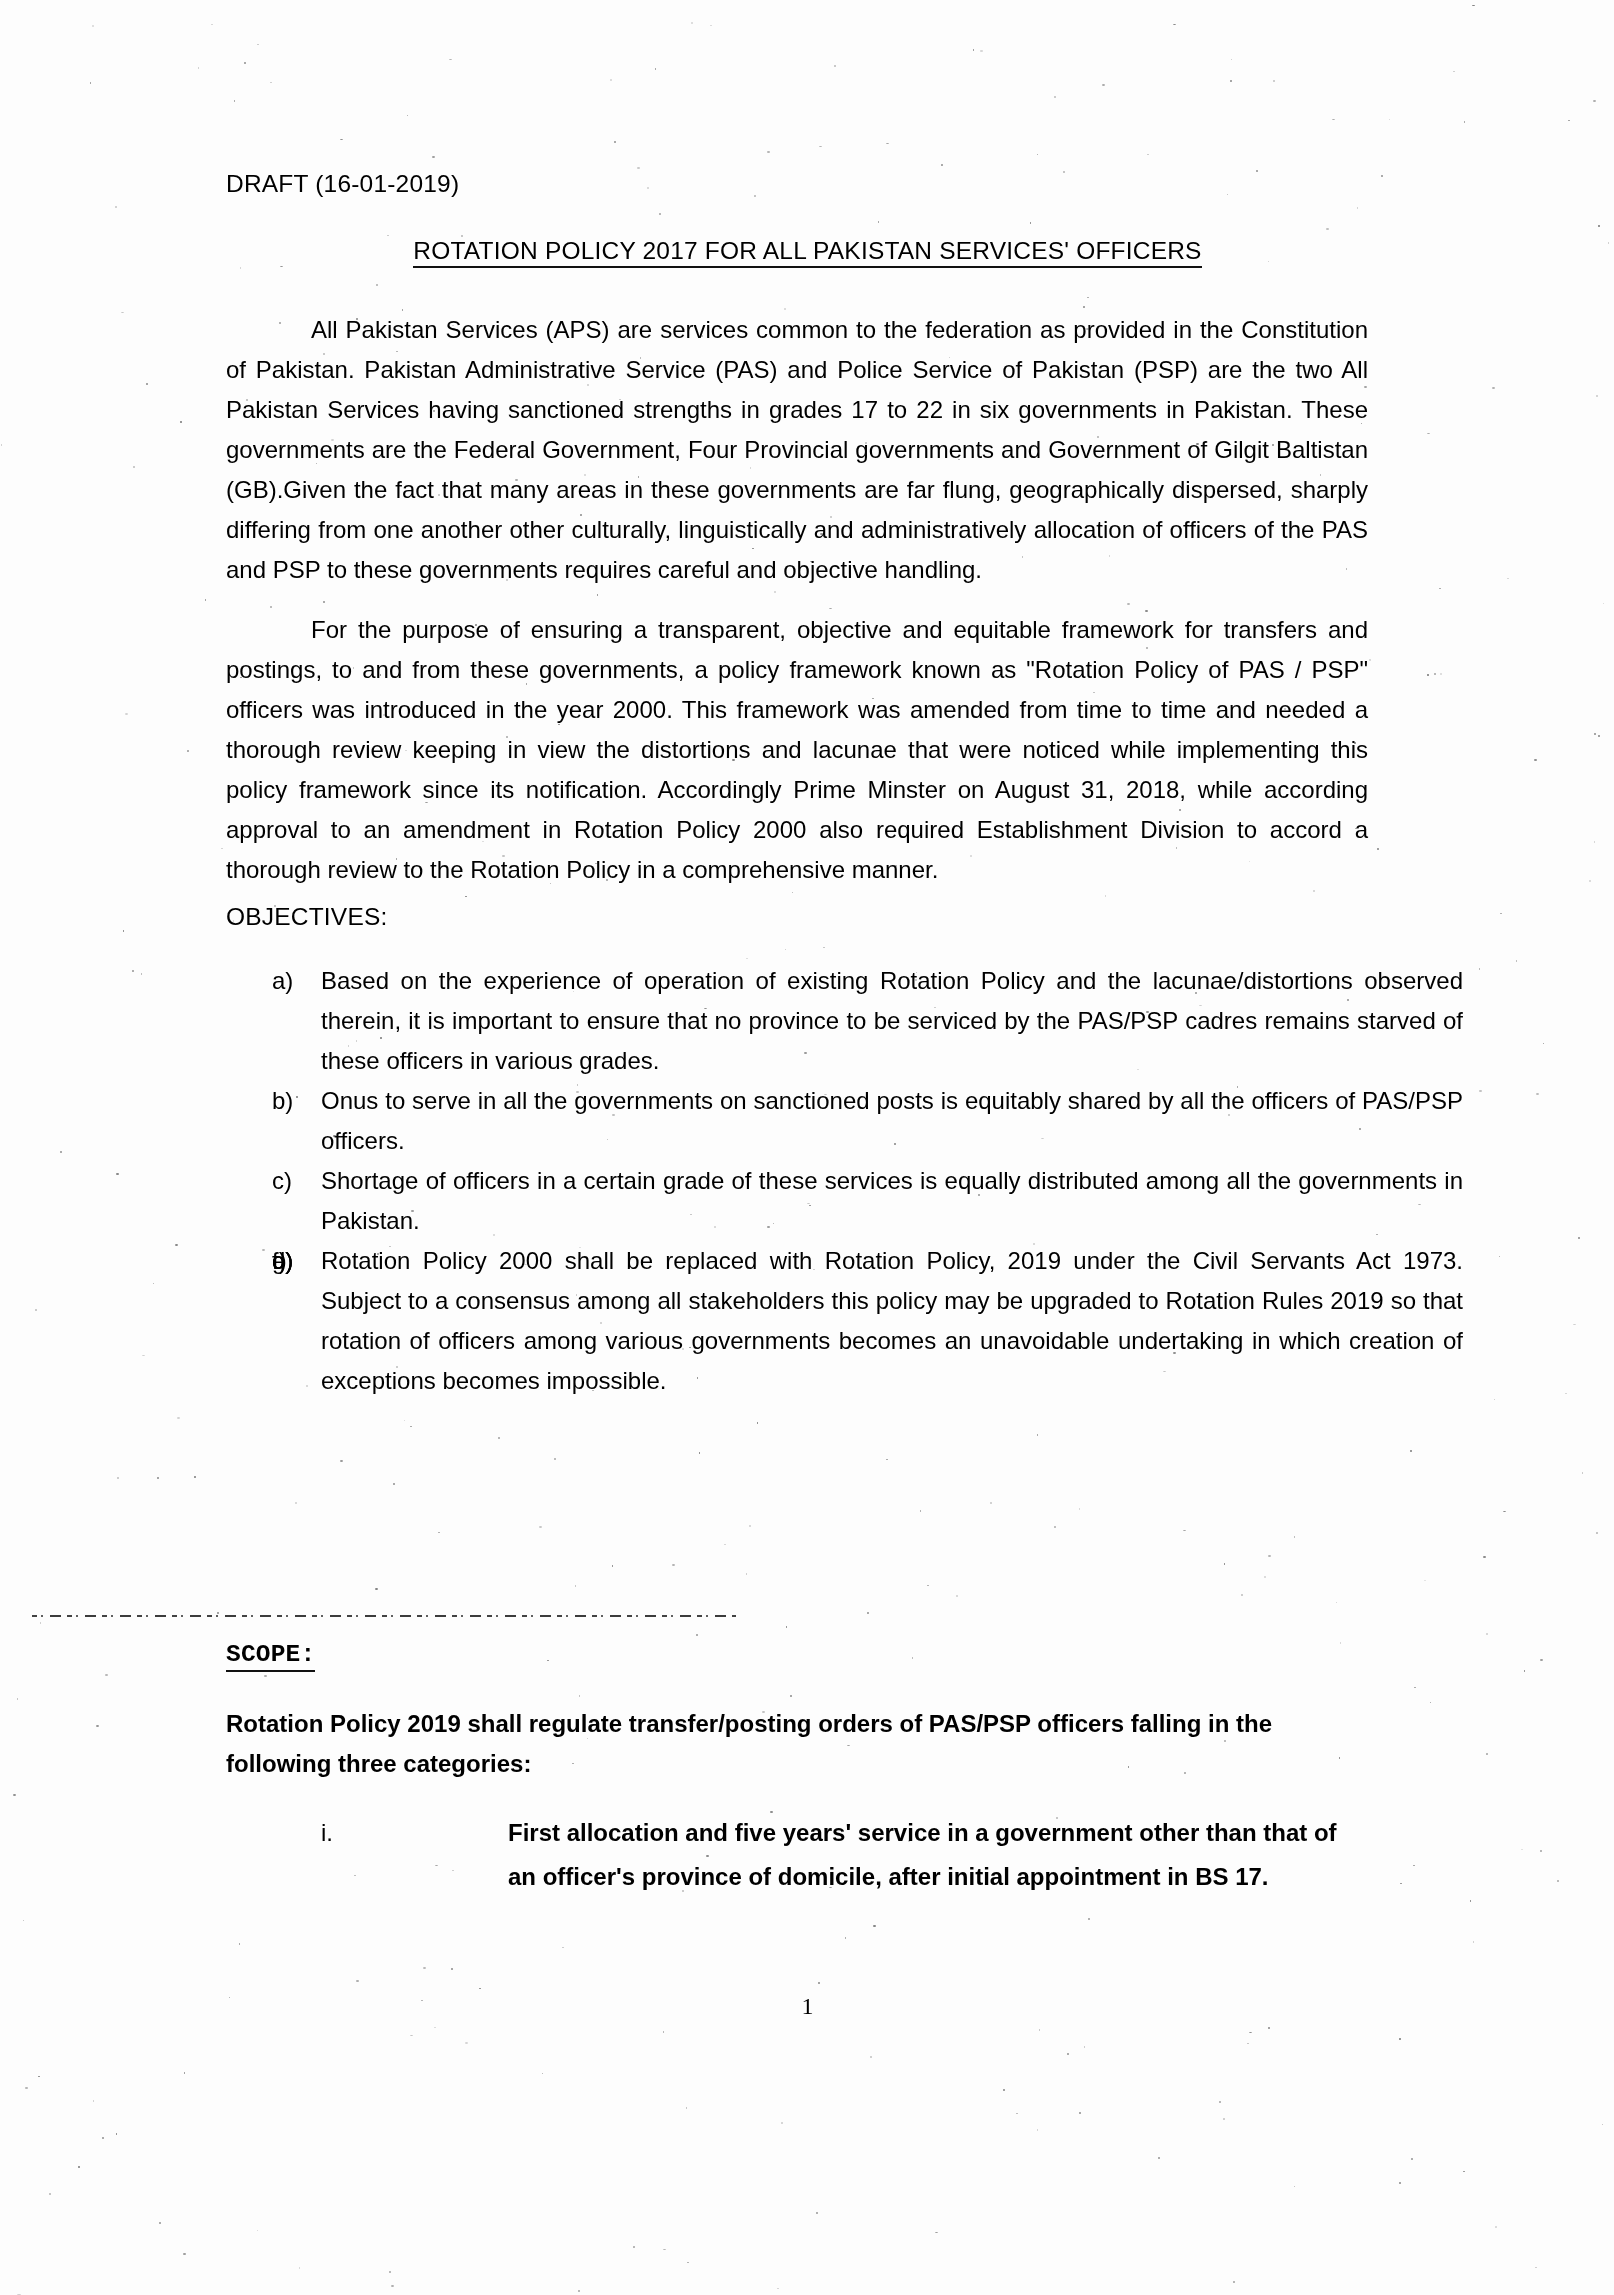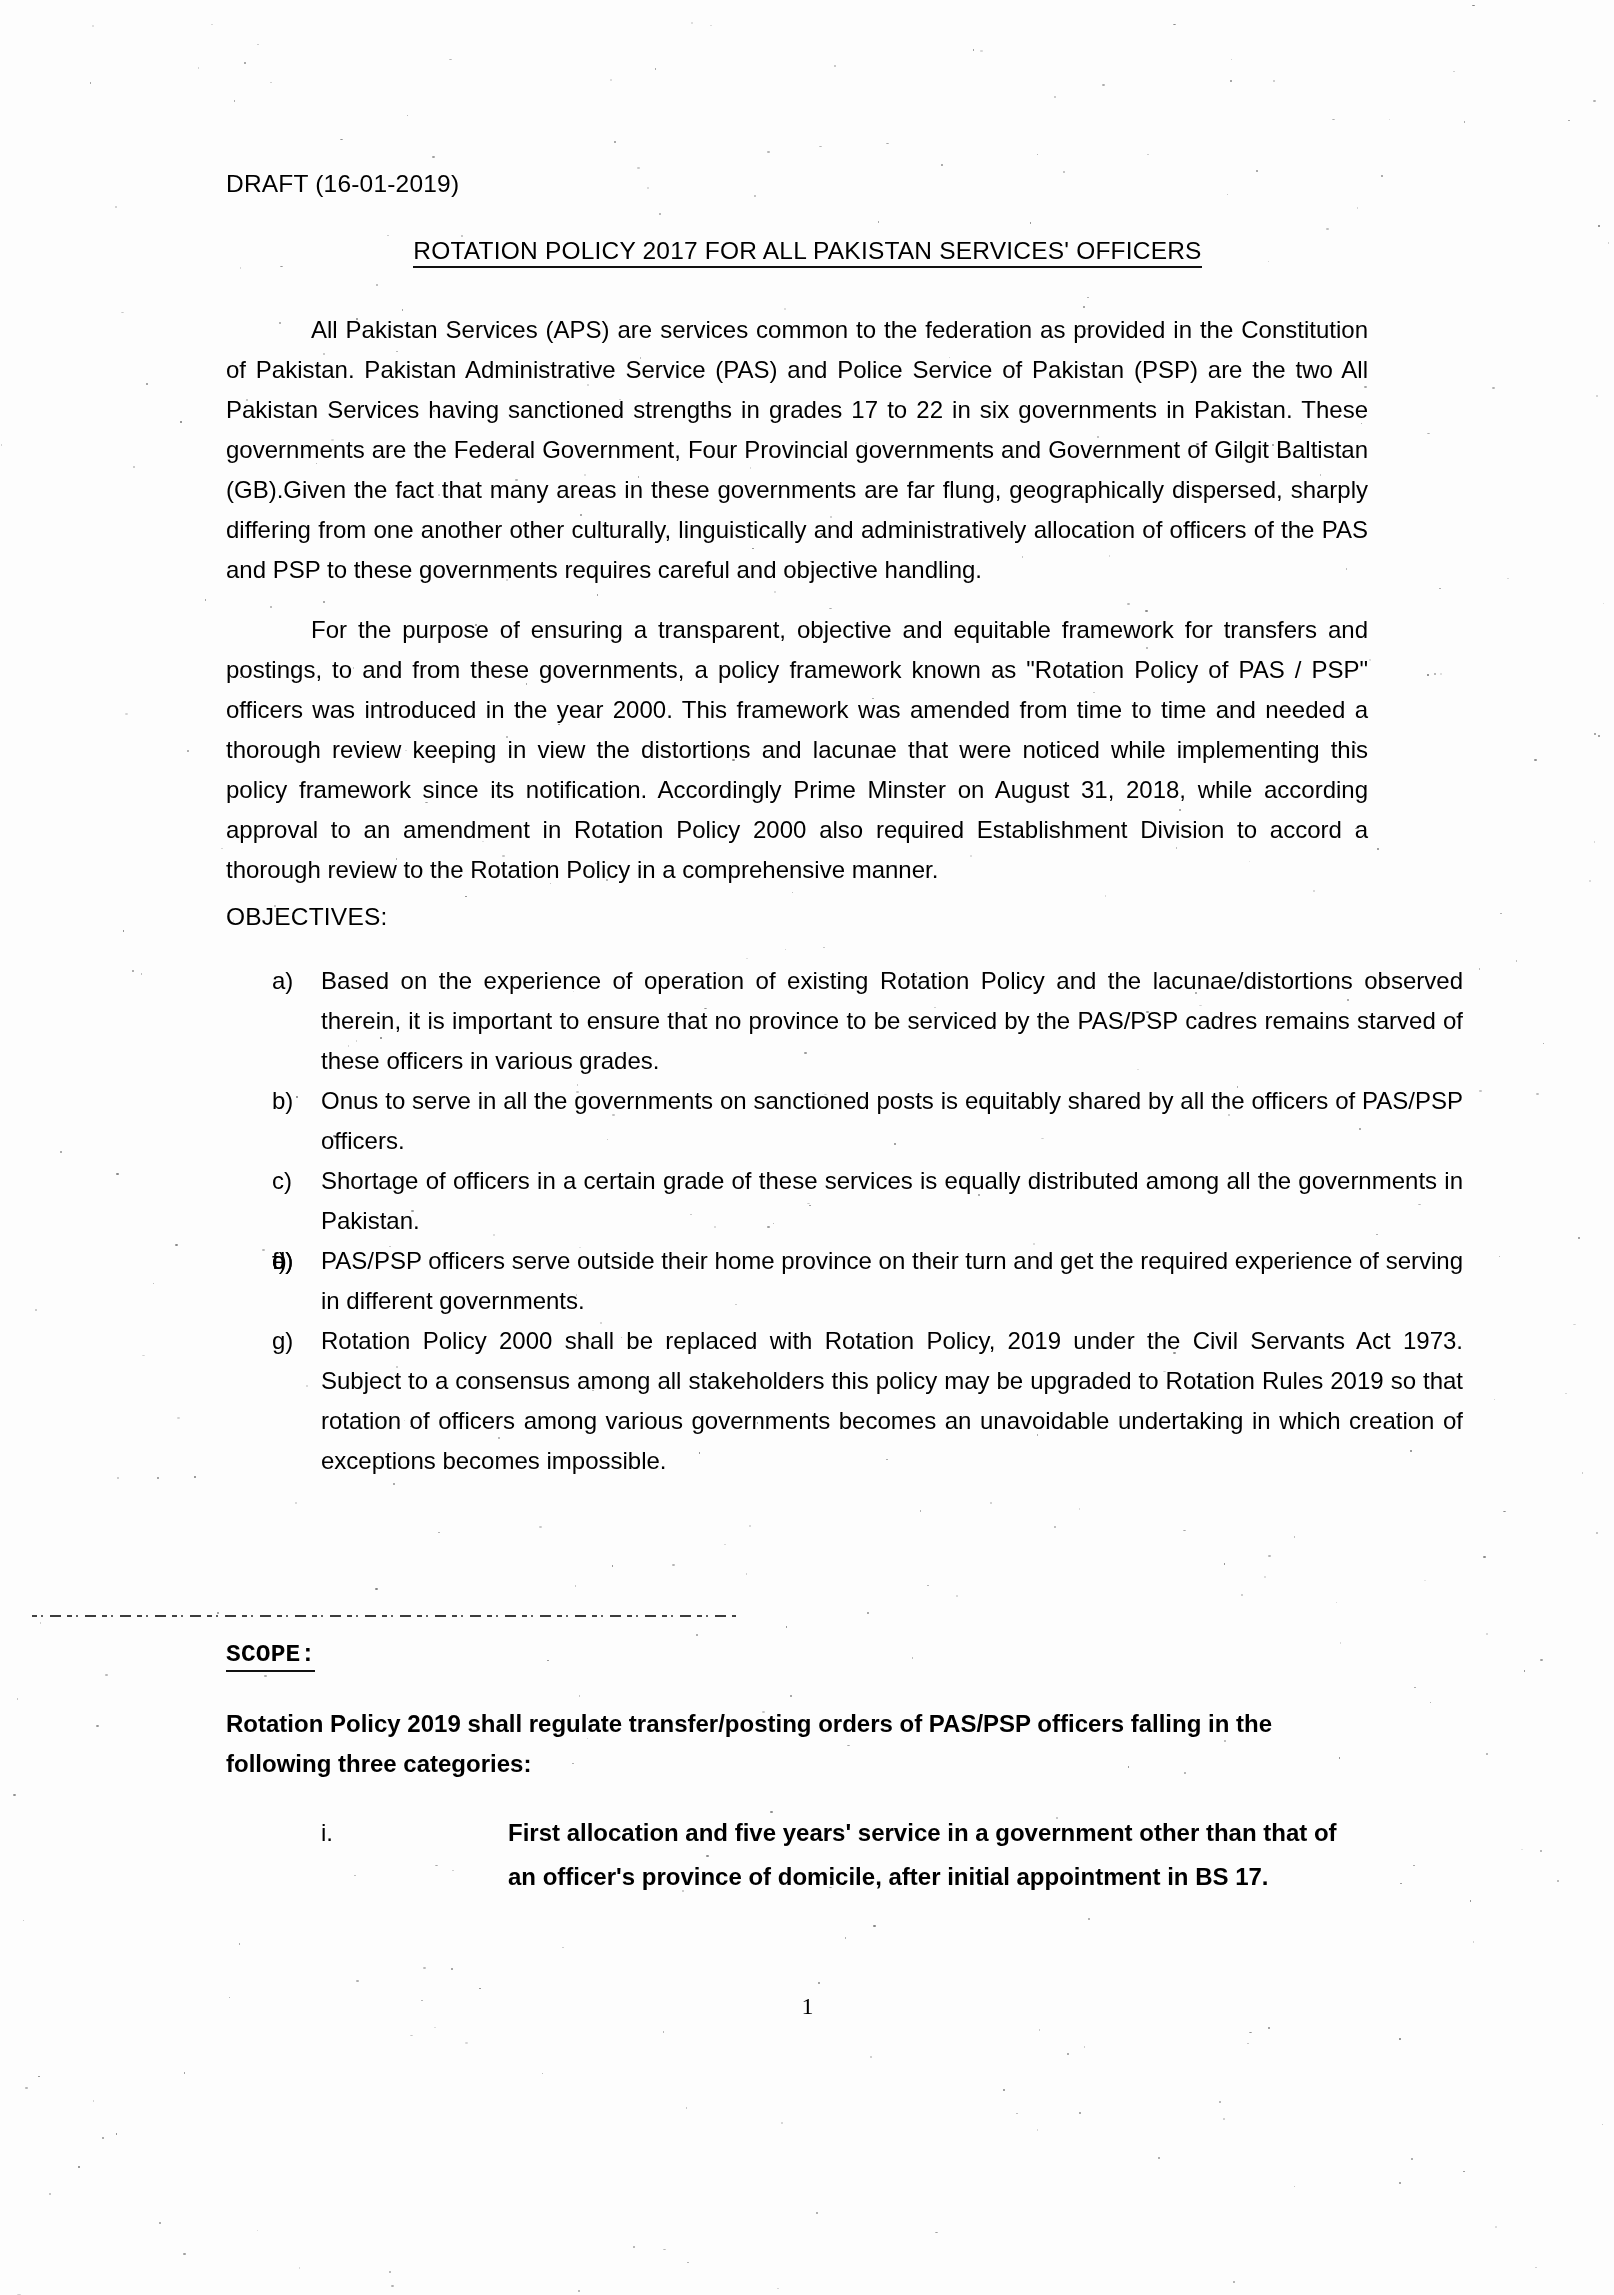--- a/index.html
+++ b/index.html
@@ -618,21 +618,21 @@
     <div class="section-head" style="top:903px;">
       <span>OBJECTIVES:</span>
     </div>
 
     <ol class="alpha" style="top:961px;">
       <li><span class="marker">a)</span><span>Based on the experience of operation of existing Rotation Policy and the lacunae/distortions observed therein, it is important to ensure that no province to be serviced by the PAS/PSP cadres remains starved of these officers in various grades.</span></li>
       <li><span class="marker">b)</span><span>Onus to serve in all the governments on sanctioned posts is equitably shared by all the officers of PAS/PSP officers.</span></li>
       <li><span class="marker">c)</span><span>Shortage of officers in a certain grade of these services is equally distributed among all the governments in Pakistan.</span></li>
       <li><span class="marker">d)</span></li>
       <li><span class="marker">e)</span></li>
-      <li><span class="marker">f)</span><span>PAS/PSP officers serve outside their home province on their turn and get the required experience of serving in different governments.</span></li>
+      <li><span class="marker">f)</span></li>
       <li><span class="marker">g)</span><span>Rotation Policy 2000 shall be replaced with Rotation Policy, 2019 under the Civil Servants Act 1973.  Subject to a consensus among all stakeholders this policy may be upgraded to Rotation Rules 2019   so that rotation of officers among various governments becomes an unavoidable undertaking in which creation of exceptions becomes impossible.</span></li>
     </ol>
 
     <div class="hr-scan"></div>
 
     <div class="section-head underlined bold" style="top:1641px;font-family:Liberation Mono, monospace;">
       <span>SCOPE:</span>
     </div>
 
     <div class="scope-para" style="top:1704px;">Rotation Policy 2019 shall regulate transfer/posting orders of PAS/PSP officers falling in the following three categories:</div>

